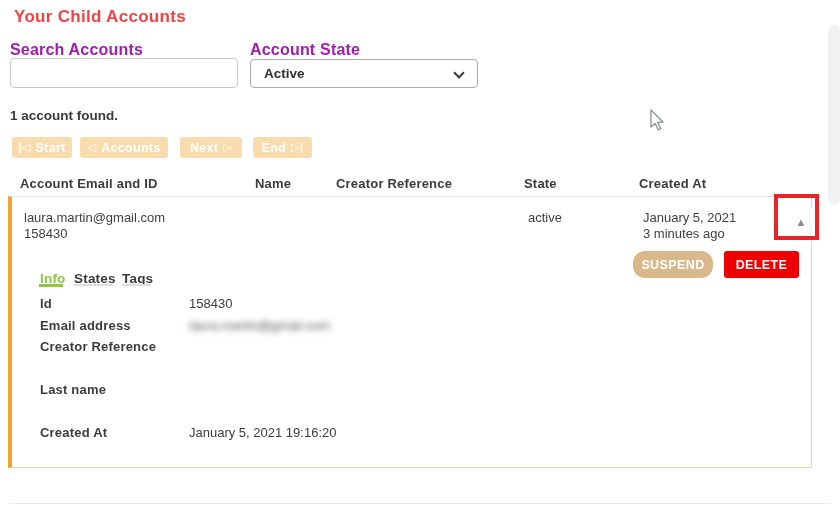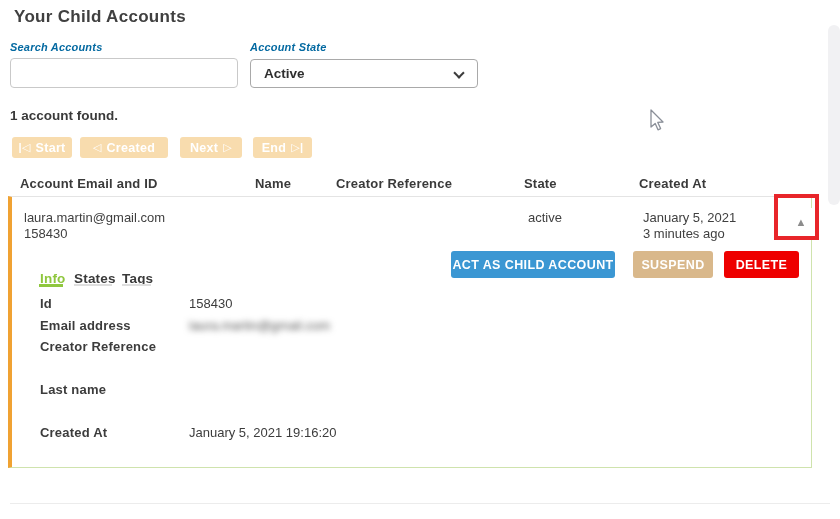--- a/index.html
+++ b/index.html
@@ -1,22 +1,22 @@
 <!DOCTYPE html>
 <html><head>
 <meta charset="utf-8">
 <style>
   * { margin:0; padding:0; box-sizing:border-box; }
   html,body { width:840px; height:519px; background:#ffffff; overflow:hidden; }
   body { font-family:"Liberation Sans","DejaVu Sans",sans-serif; color:#3c3c3c; }
   #screen { position:relative; width:840px; height:519px; background:#fff; }
 
-  .page-title { position:absolute; left:14px; top:7px; font-size:17px; font-weight:700; letter-spacing:.3px; color:#404040; }
+  .page-title { position:absolute; left:14px; top:7px; font-size:17px; font-weight:700; letter-spacing:.3px; color:#ef4444; }
 
-  .field-label { position:absolute; font-size:11px; font-weight:600; color:#0369a1; letter-spacing:.2px;font-style:italic; }
+  .field-label { position:absolute; font-size:16px; font-weight:600; color:#a21caf; letter-spacing:.2px; }
   .lbl-search { left:10px; top:41px; }
   .lbl-state  { left:250px; top:41px; }
 
   .search-input { position:absolute; left:10px; top:58px; width:228px; height:30px;
     border:1px solid #c9c9c9; border-radius:4px; font-family:inherit; font-size:13px;
     padding:0 10px; color:#3c3c3c; outline:none; background:#fff; }
 
   .state-select { position:absolute; left:250px; top:59px; width:228px; height:29px;
     border:1px solid #a9a9a9; border-radius:4px; background:#fff; cursor:pointer; }
   .state-select .sel-text { position:absolute; left:13px; top:6px; font-size:13.5px; font-weight:600; color:#2f2f2f; }
@@ -57,21 +57,21 @@
   .tab-states { left:62px; }
   .tab-tags  { left:110px; }
   .tab-underline { position:absolute; top:87px; height:3px; }
   .ul-info   { left:27px; width:24px; background:#8fc73e; }
   .ul-states { left:62px; width:38px; height:2px; background:#dedede; }
   .ul-tags   { left:110px; width:29px; height:2px; background:#dedede; }
 
   .btn-action { position:absolute; top:54px; height:27px; border:none; border-radius:3px;
     color:#fff; font-family:inherit; font-weight:700; font-size:12.5px; letter-spacing:.4px; cursor:pointer; }
   .btn-act-as { left:439px; width:164px; background:#3b97d3; }
-  .btn-suspend { left:621px; width:80px; background:#d9b88b; }
+  .btn-suspend { left:621px; width:80px; background:#d9b88b;border-radius:12px; }
   .btn-delete { left:712px; width:75px; background:#ee0000; }
 
   .detail-row { position:absolute; left:28px; width:560px; height:17px; font-size:13px; }
   .detail-label { position:absolute; left:0; font-weight:600; color:#3c3c3c; letter-spacing:.2px; }
   .detail-value { position:absolute; left:149px; font-weight:500; color:#3c3c3c; }
   .blurred { filter:blur(3px); color:#555; }
   .dr-0 { top:99px; } .dr-1 { top:121px;padding-left:16px; } .dr-2 { top:142px; } .dr-3 { top:164px; }
   .dr-4 { top:185px;padding-left:36px; } .dr-5 { top:207px; } .dr-6 { top:228px; }
 
   .bottom-divider { position:absolute; left:10px; top:503px; width:820px; height:1px; background:#ececec; }
@@ -98,21 +98,21 @@
   </div>
 
   <div class="count-text">1 account found.</div>
 
   <button class="btn-pag pag-start">
     <span class="pag-glyph">|◁</span>
     <span>Start</span>
   </button>
   <button class="btn-pag pag-prev">
     <span class="pag-glyph">◁</span>
-    <span>Created</span>
+    <span>Accounts</span>
   </button>
   <button class="btn-pag pag-next">
     <span>Next</span>
     <span class="pag-glyph">▷</span>
   </button>
   <button class="btn-pag pag-end">
     <span>End</span>
     <span class="pag-glyph">▷|</span>
   </button>
 
@@ -139,21 +139,20 @@
     </button>
     <div class="annotation-box"></div>
 
     <button class="tab tab-info">Info</button>
     <button class="tab tab-states">States</button>
     <button class="tab tab-tags">Tags</button>
     <div class="tab-underline ul-info"></div>
     <div class="tab-underline ul-states"></div>
     <div class="tab-underline ul-tags"></div>
 
-    <button class="btn-action btn-act-as">ACT AS CHILD ACCOUNT</button>
     <button class="btn-action btn-suspend">SUSPEND</button>
     <button class="btn-action btn-delete">DELETE</button>
 
     <div class="detail-row dr-0">
       <span class="detail-label">Id</span>
       <span class="detail-value">158430</span>
     </div>
     <div class="detail-row dr-1">
       <span class="detail-label">Email address</span>
       <span class="detail-value blurred">laura.martin@gmail.com</span>

